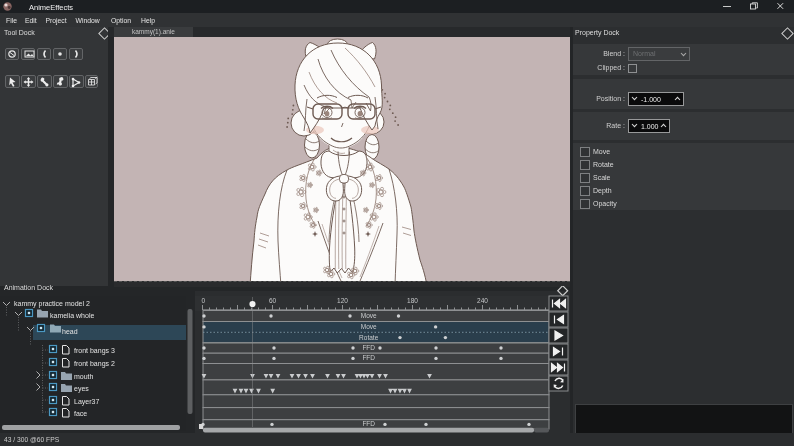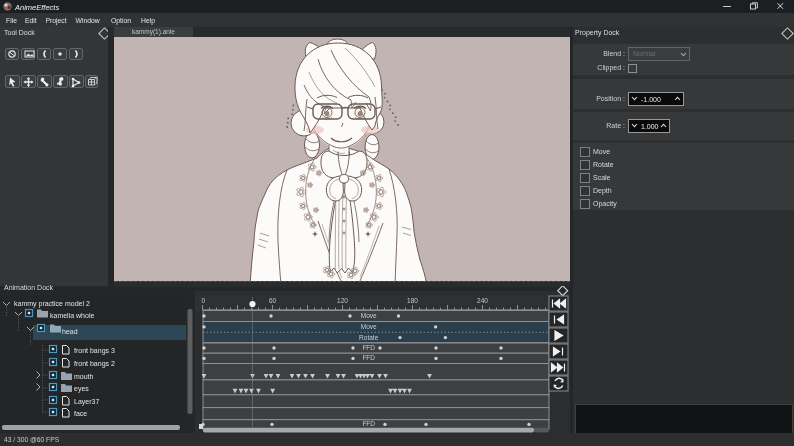--- a/index.html
+++ b/index.html
@@ -31,21 +31,21 @@
 </style>
 </head>
 <body>
 
 <div id="titlebar" class="abs"></div>
 <svg class="abs" style="left:3px;top:2px" width="9" height="9" viewBox="0 0 9 9">
   <circle cx="4.5" cy="4.5" r="4.2" fill="#8a6663"></circle>
   <circle cx="3" cy="3" r="1.6" fill="#e8dada"></circle>
   <circle cx="6.2" cy="5.5" r="1.4" fill="#4a3535"></circle>
 </svg>
-<span class="abs" id="appname" style="left:15px;top:2.5px;font-size:7.5px;color:#f0f0f0;font-style:italic;">AnimeEffects</span>
+<span class="abs" id="appname" style="left:29px;top:2.5px;font-size:7.5px;color:#f0f0f0;">AnimeEffects</span>
 <svg class="abs" style="left:718px;top:0" width="70" height="13" viewBox="0 0 70 13">
   <line x1="5" y1="6.5" x2="13" y2="6.5" stroke="#dcdcdc" stroke-width="0.9"></line>
   <rect x="32.5" y="4" width="5" height="5" fill="none" stroke="#dcdcdc" stroke-width="0.9"></rect>
   <path d="M34.2 4 v-1.2 h5.2 v5.2 h-1.2" fill="none" stroke="#dcdcdc" stroke-width="0.9"></path>
   <path d="M59.5 3.2 l5.6 5.6 M65.1 3.2 l-5.6 5.6" stroke="#dcdcdc" stroke-width="1"></path>
 </svg>
 
 <div id="menubar" class="abs"></div>
 <span class="abs menu" style="left:6px;">File</span>
 <span class="abs menu" style="left:25px;">Edit</span>

